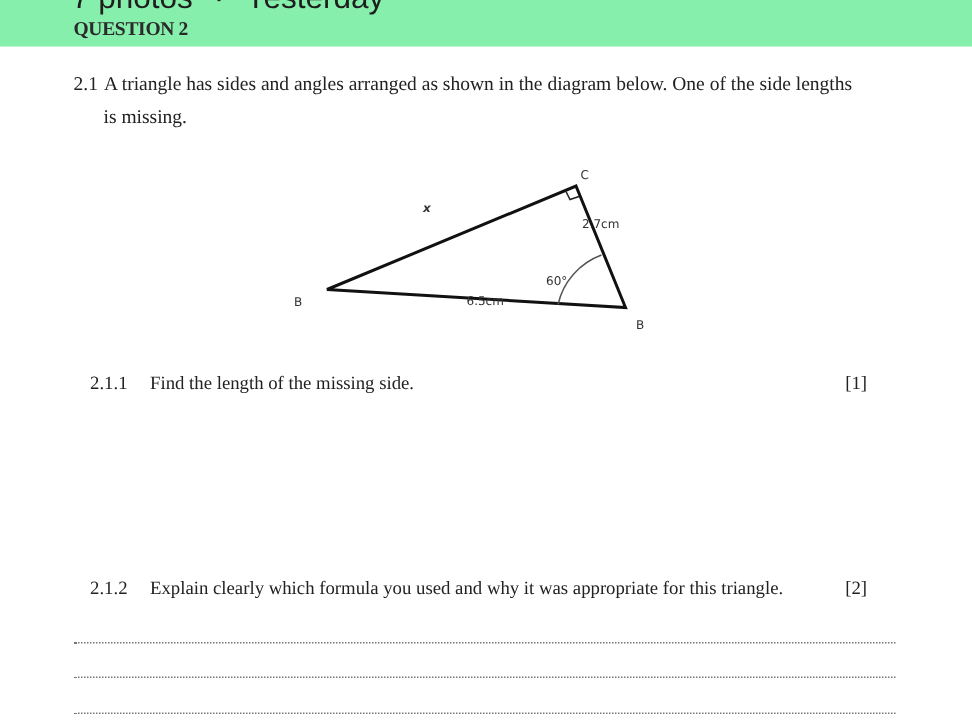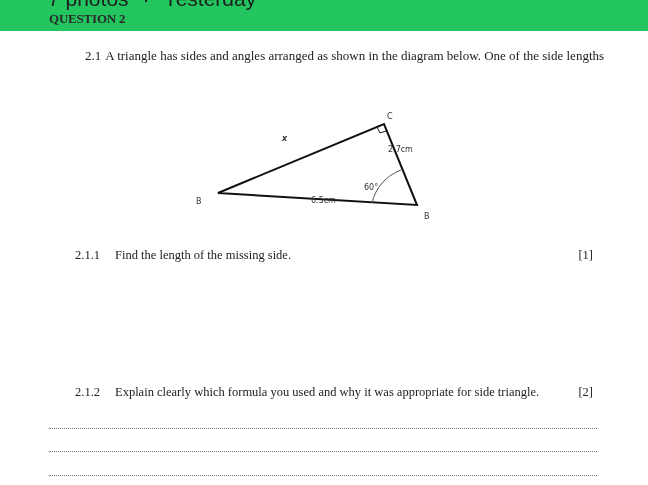--- a/index.html
+++ b/index.html
@@ -1,51 +1,51 @@
 <!DOCTYPE html>
 <html><head>
   <meta charset="utf-8">
   <style>
     * { margin: 0; padding: 0; box-sizing: border-box; }
     html, body { width: 648px; height: 485px; overflow: hidden; background: #ffffff; }
     body { position: relative; font-family: "Liberation Serif", "DejaVu Serif", serif; color: #1a1a1a; }
 
     .top-bar {
       position: absolute; left: 0; top: 0; width: 648px; height: 31px;
-      background: #22c55e;
+      background: #86efac;
       overflow: hidden;
     }
     .album-meta {
       position: absolute; left: 48px; top: -13px;
       font-family: "Liberation Sans", "DejaVu Sans", sans-serif;
       font-size: 21px; color: #1e1e1e; white-space: nowrap;
     }
     .album-meta .sep { margin: 0 14px; }
     .question-heading {
       position: absolute; left: 49px; top: 11px;
       font-family: "Liberation Serif", serif; font-weight: bold;
       font-size: 13px; color: #2a2a2a; letter-spacing: -0.2px;
     }
 
     .q-intro {
       position: absolute; left: 49px; top: 45px; width: 560px;
       font-size: 13px; line-height: 22px; color: #222;
     }
-    .q-intro .num { margin-right: 4px; margin-left: 36px; }
+    .q-intro .num { margin-right: 4px; }
     .q-intro .line2 { display: block; padding-left: 20px; }
 
     .diagram { position: absolute; left: 0; top: 0; width: 648px; height: 240px; }
     .diagram svg { position: absolute; left: 0; top: 0; }
     .lbl {
       position: absolute; font-family: "DejaVu Sans", sans-serif;
       font-size: 8px; color: #333;
     }
 
     .subq {
-      position: absolute; left: 75px; width: 530px;
+      position: absolute; left: 60px; width: 530px;
       font-size: 12.5px; color: #222; white-space: nowrap;
     }
     .subq .snum { display: inline-block; width: 40px; }
     .subq .marks { position: absolute; right: 12px; top: 0; }
 
     .dotted {
       position: absolute; left: 49px; width: 548px; height: 0;
       border-top: 1px dotted #777;
     }
   </style>
@@ -54,20 +54,21 @@
 
 <div class="top-bar">
   <div class="album-meta">
     <span>7 photos</span><span class="sep">·</span><span>Yesterday</span>
   </div>
   <div class="question-heading">QUESTION 2</div>
 </div>
 
 <div class="q-intro">
   <span class="num">2.1</span><span>A triangle has sides and angles arranged as shown in the diagram below. One of the side lengths</span>
+  <span class="line2">is missing.</span>
 </div>
 
 <div class="diagram">
   <svg width="648" height="240">
     <polygon points="218,193 384,124 417,205" fill="none" stroke="#111" stroke-width="2" stroke-linejoin="miter"></polygon>
     <polyline points="377,127 380,133 386,131" fill="none" stroke="#222" stroke-width="1"></polyline>
     <path d="M 372,203 A 46,46 0 0 1 401,170" fill="none" stroke="#555" stroke-width="1"></path>
   </svg>
   <span class="lbl" style="left:387px; top:112px;">C</span>
   <span class="lbl" style="left:196px; top:197px;">B</span>
@@ -77,19 +78,19 @@
   <span class="lbl" style="left:311px; top:196px;">6.5cm</span>
   <span class="lbl" style="left:364px; top:183px;text-align:center;">60°</span>
 </div>
 
 <div class="subq" style="top:248px;">
   <span class="snum">2.1.1</span><span>Find the length of the missing side.</span>
   <span class="marks">[1]</span>
 </div>
 
 <div class="subq" style="top:385px;">
-  <span class="snum">2.1.2</span><span>Explain clearly which formula you used and why it was appropriate for side triangle.</span>
+  <span class="snum">2.1.2</span><span>Explain clearly which formula you used and why it was appropriate for this triangle.</span>
   <span class="marks">[2]</span>
 </div>
 
 <div class="dotted" style="top:428px;"></div>
 <div class="dotted" style="top:451px;"></div>
 <div class="dotted" style="top:475px;"></div>
 
 </body></html>

